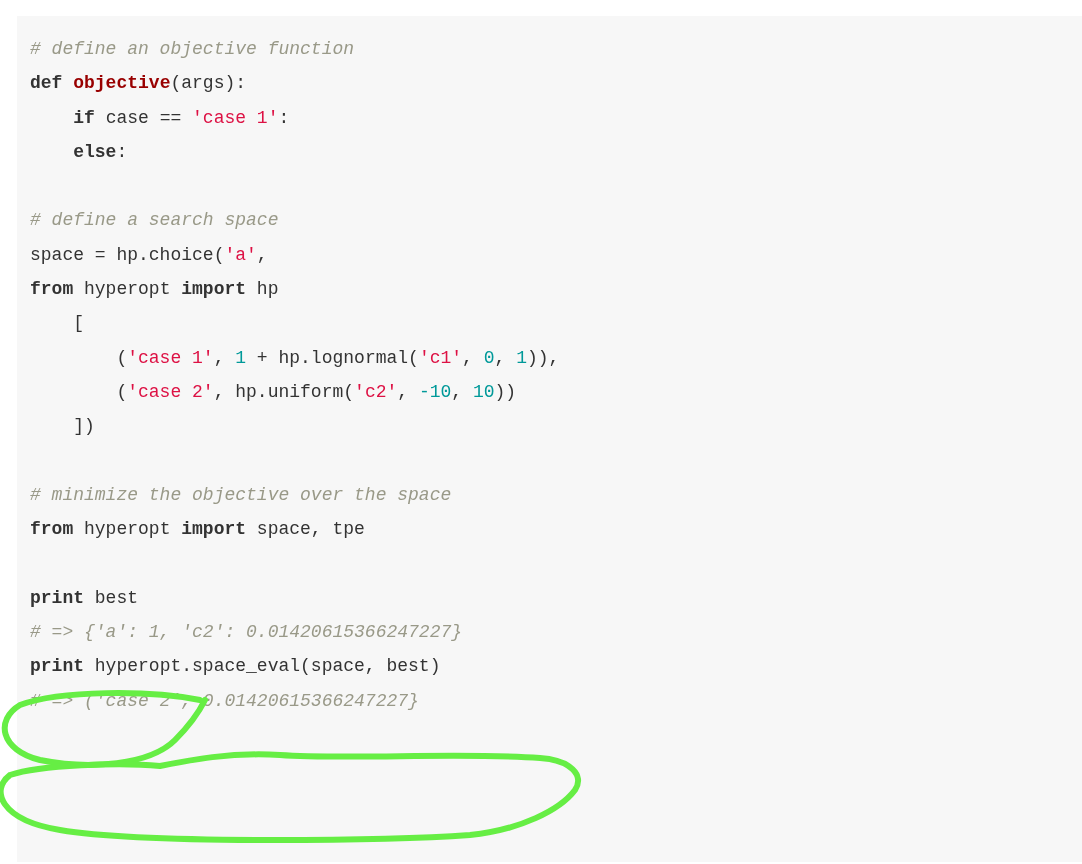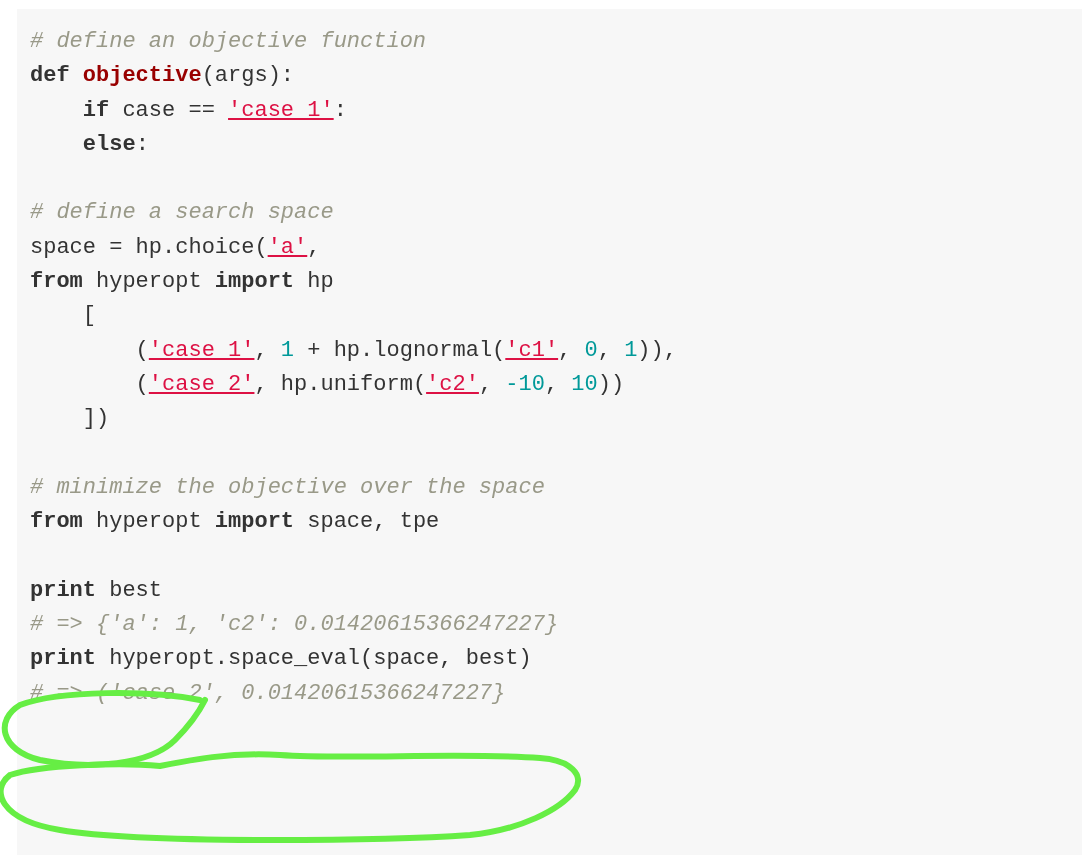--- a/index.html
+++ b/index.html
@@ -1,30 +1,30 @@
 <!DOCTYPE html>
 <html><head>
 <meta charset="utf-8">
 <style>
   html, body { margin: 0; padding: 0; background: #ffffff; }
   body { width: 1082px; height: 864px; position: relative; overflow: hidden; }
   .code-block {
-    position: absolute; left: 17px; top: 9px; width: 1065px; height: 846px;
+    position: absolute; left: 17px; top: 16px; width: 1065px; height: 846px;
     background: #f7f7f7;
     box-sizing: border-box;
     padding: 16px 0 0 13px;
     font-family: "Liberation Mono", "DejaVu Sans Mono", monospace;
-    font-size: 22px;
+    font-size: 18px;
     color: #333333;
   }
   .line { height: 34.3px; line-height: 34.3px; white-space: pre; }
   .c { color: #999988; font-style: italic; }
   .k { font-weight: bold; color: #333333; margin-top: 15px; }
   .nf { font-weight: bold; color: #990000; text-align: right; }
-  .s { color: #dd1144; text-decoration: underline; }
+  .s { color: #dd1144; }
   .m { color: #009999; }
   .annot { position: absolute; left: 0; top: 0; pointer-events: none; }
 </style>
 </head>
 <body>
 
 <div class="code-block">
   <div class="line"><span class="c"># define an objective function</span></div>
   <div class="line"><span class="k">def</span> <span class="nf">objective</span><span>(args):</span></div>
   <div class="line"><span>    </span><span class="k">if</span><span> case == </span><span class="s">'case 1'</span><span>:</span></div>

